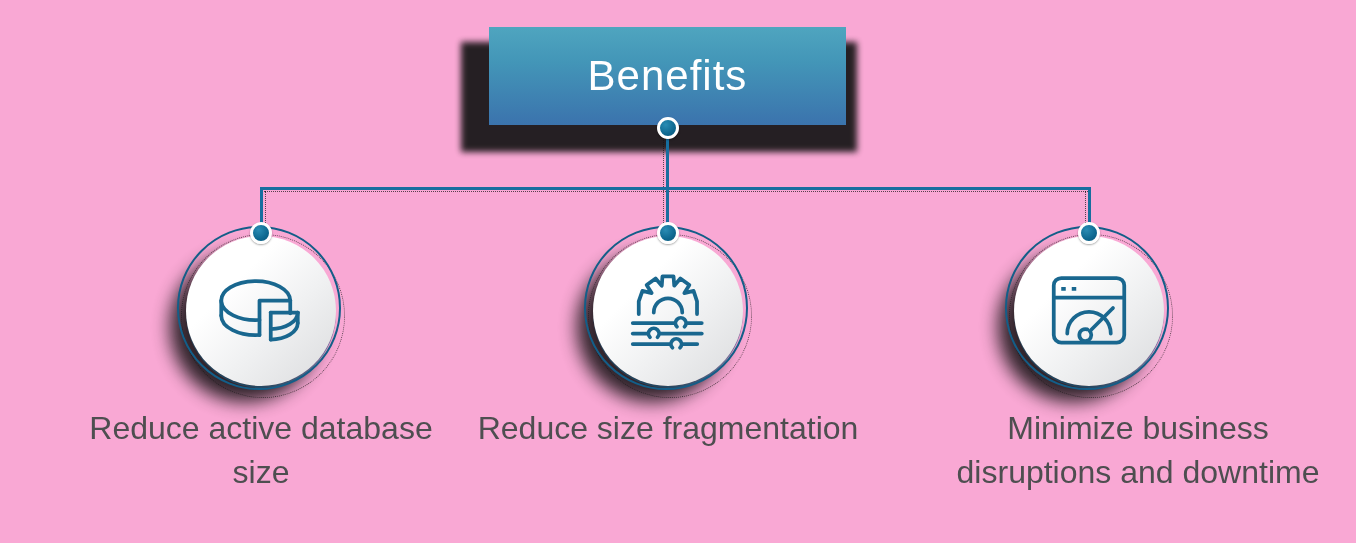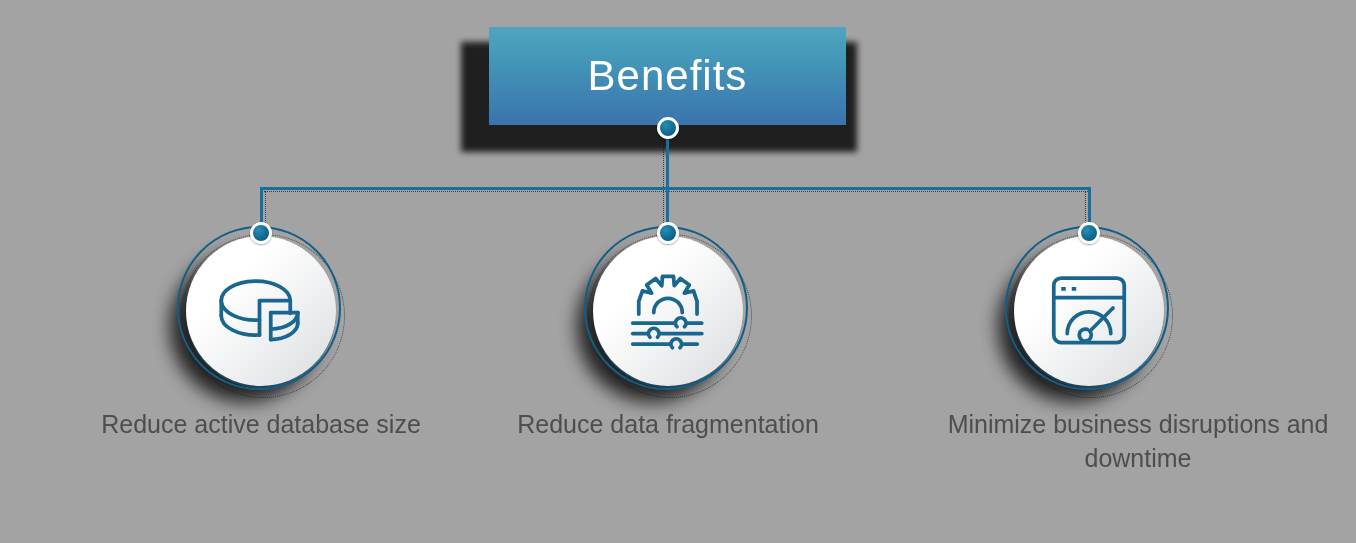--- a/index.html
+++ b/index.html
@@ -1,17 +1,17 @@
 <!DOCTYPE html>
 <html><head>
 <meta charset="utf-8">
 <style>
   html,body{margin:0;padding:0;background:#ffffff;}
   .stage{
-    position:relative;width:1356px;height:543px;overflow:hidden;background:#a3a3a3;
+    position:relative;width:1356px;height:543px;overflow:hidden;background:#f9a8d4;
     font-family:"Liberation Sans",sans-serif;
   }
   
   .hdr-shadow{
     position:absolute;left:461px;top:42px;width:396px;height:110px;
     background:#141414;opacity:.92;filter:blur(3px);z-index:1;
   }
   .hdr-box{
     position:absolute;left:489px;top:27px;width:357px;height:98px;z-index:2;
     background:linear-gradient(180deg,#4FA5BF 0%,#4396B8 35%,#3B73AD 100%);
@@ -49,21 +49,21 @@
   .circle{
     position:absolute;width:150px;height:150px;border-radius:50%;z-index:4;
     background:linear-gradient(135deg,#ffffff 32%,#f0f1f2 60%,#DADBDD 100%);
     box-shadow:0 2px 0 rgba(20,95,135,.55);
     display:flex;align-items:center;justify-content:center;
   }
   .icon-svg{stroke:#19678F;fill:none;stroke-width:5;stroke-linecap:round;stroke-linejoin:round;}
   
   .label{
     position:absolute;top:407px;width:400px;text-align:center;
-    font-size:25px;line-height:1.36;color:#4E4E50;z-index:6;
+    font-size:32px;line-height:1.36;color:#4E4E50;z-index:6;
   }
 </style>
 </head>
 <body>
 
 <div class="stage">
 
   <div class="hdr-shadow"></div>
   <div class="hdr-box">
     <span>Benefits</span>
@@ -118,21 +118,21 @@
         <path d="M77,81 A7,7 0 1 1 87,81"></path>
         <path d="M91,76 H110"></path>
         <path d="M18,90 H38"></path>
         <path d="M41,95 A7,7 0 1 1 51,95"></path>
         <path d="M55,90 H110"></path>
         <path d="M18,104 H68"></path>
         <path d="M71,109 A7,7 0 1 1 81,109"></path>
         <path d="M85,104 H104"></path>
       </svg>
     </div>
-    <div class="label" style="left:468px;">Reduce data fragmentation</div>
+    <div class="label" style="left:468px;">Reduce size fragmentation</div>
   </div>
 
   <div>
     <div class="c-shadow" style="left:998px;top:252px;"></div>
     <div class="ring-dotted" style="left:1009px;top:234px;"></div>
     <div class="ring" style="left:1005px;top:226px;"></div>
     <div class="circle" style="left:1014px;top:236px;">
       <svg class="icon-svg" width="98" height="90" viewBox="0 0 130 120">
         <rect x="18" y="16" width="94" height="86" rx="10"></rect>
         <rect x="28" y="28" width="6" height="5" fill="#19678F" stroke="none"></rect>

